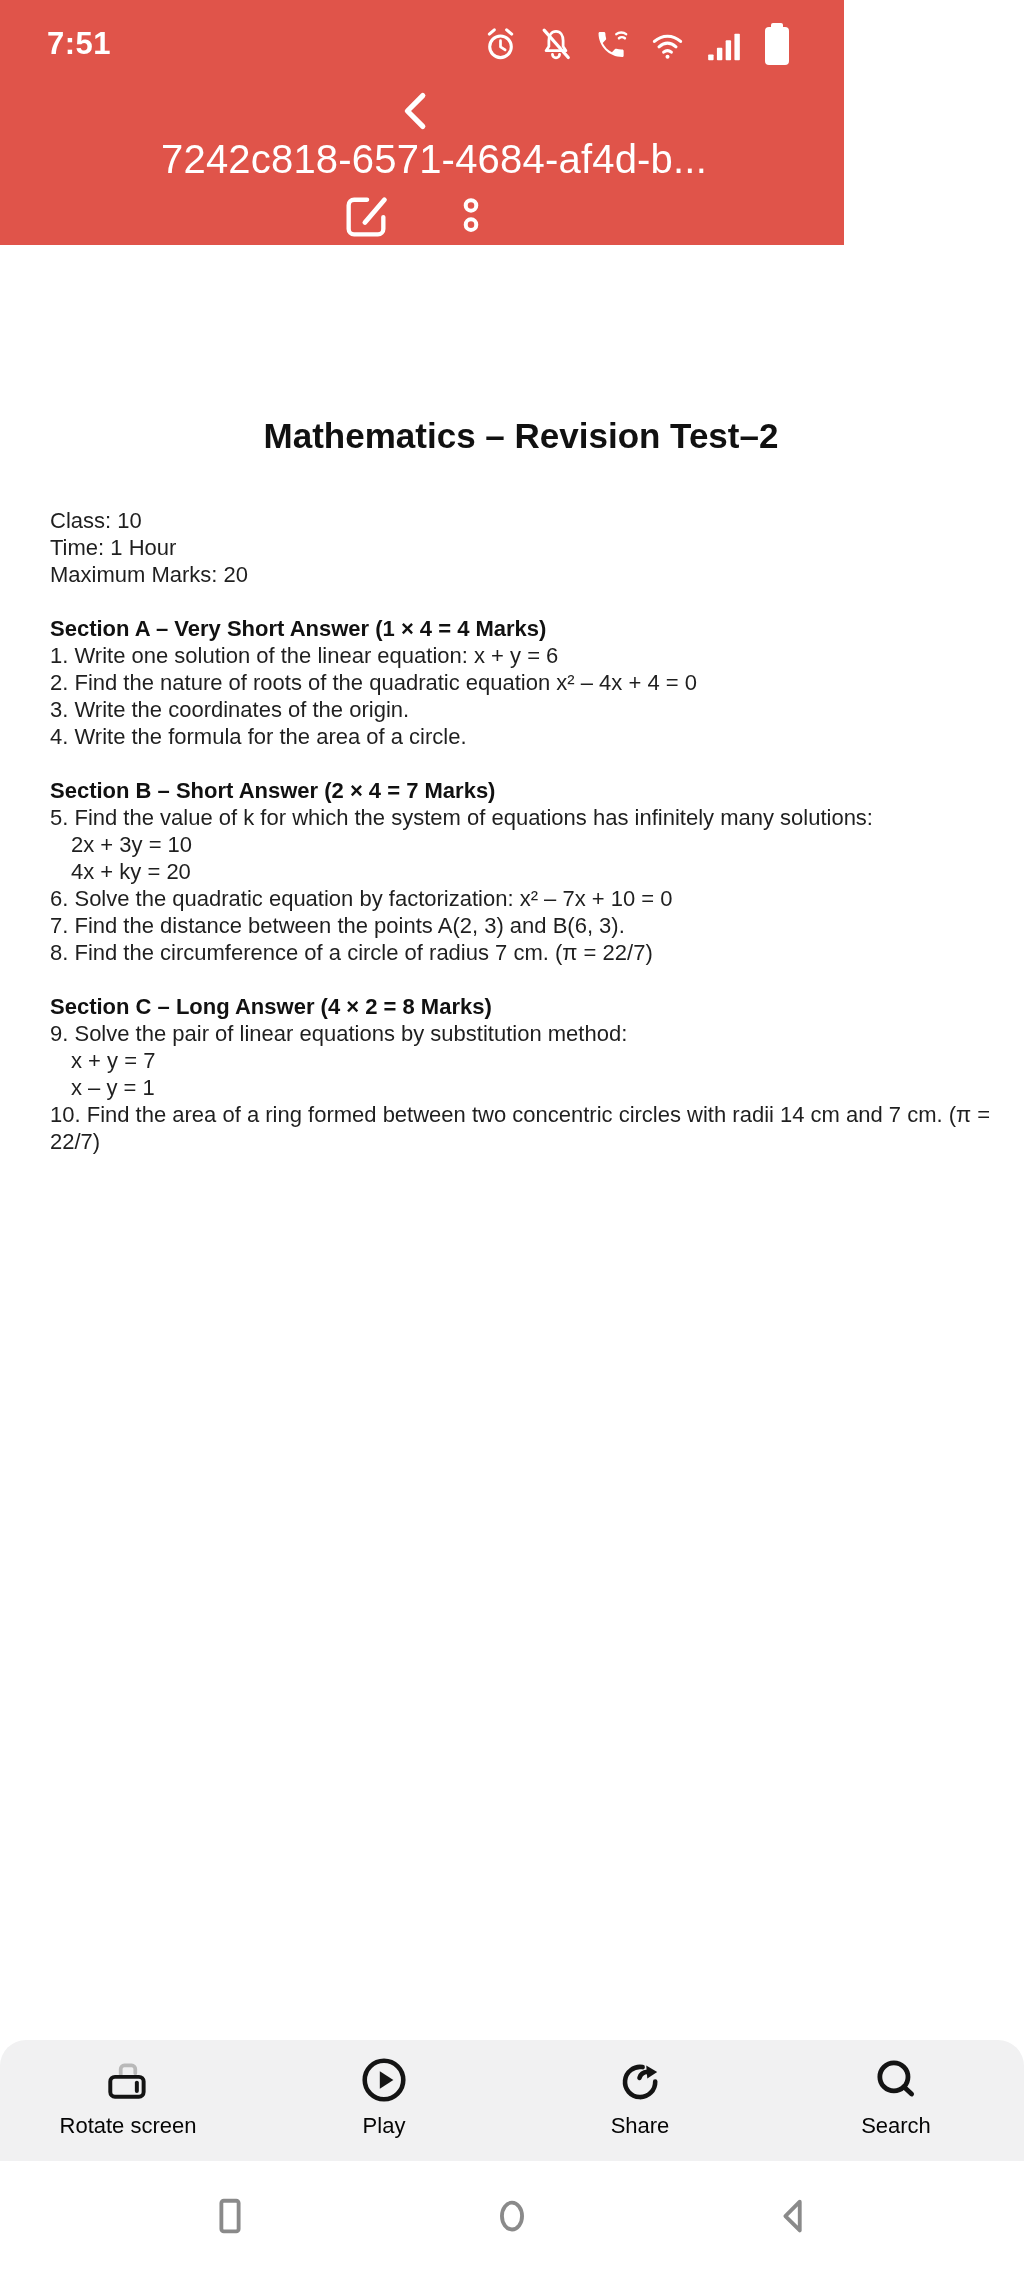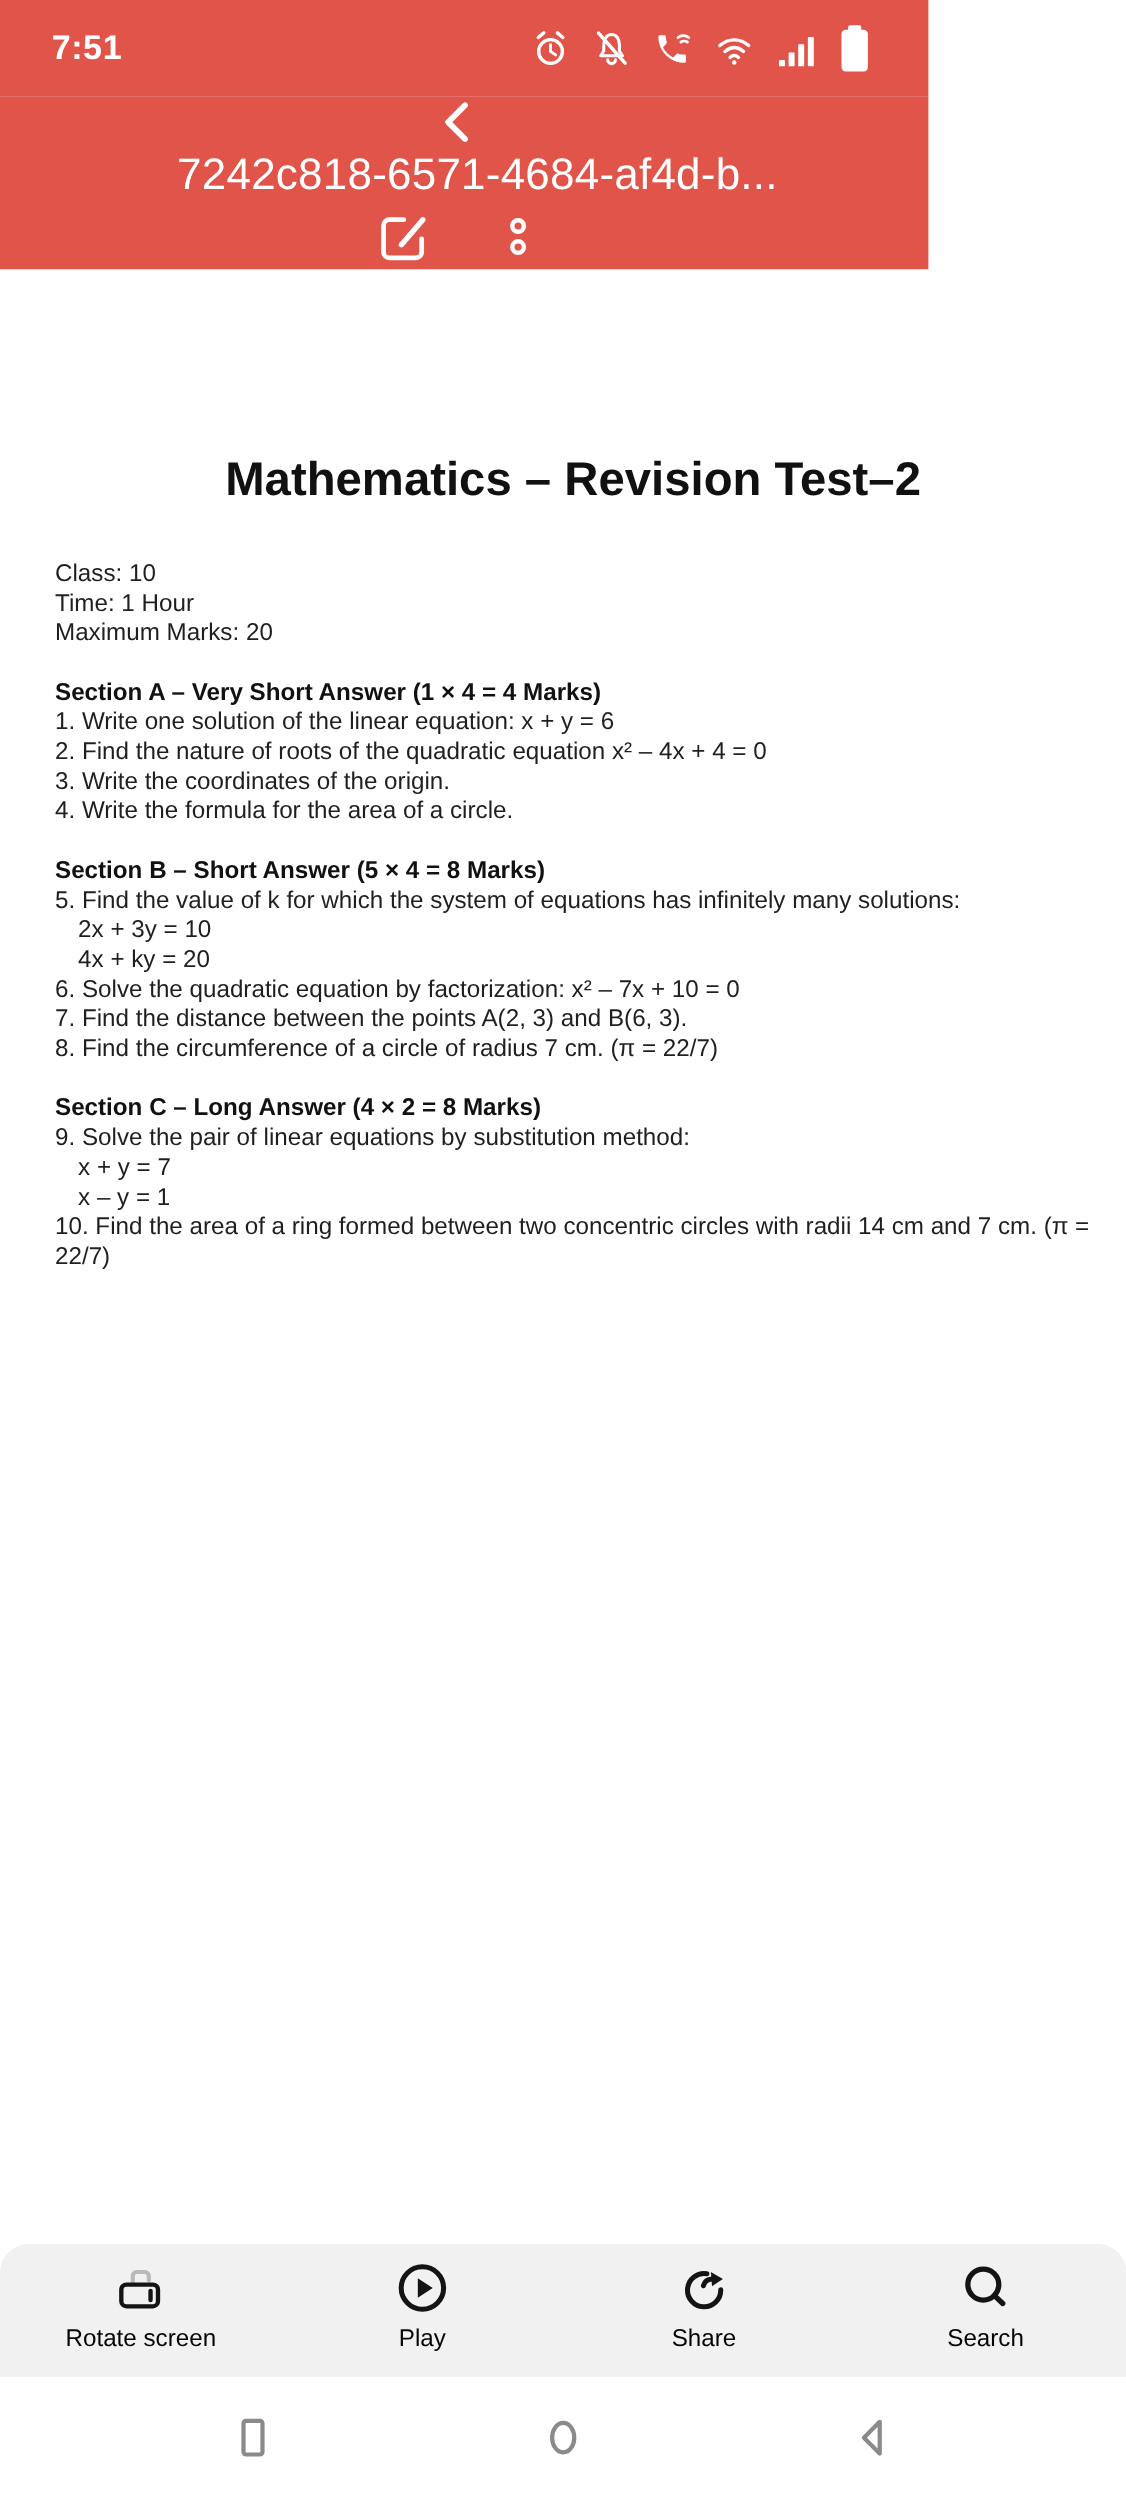--- a/index.html
+++ b/index.html
@@ -78,21 +78,21 @@
   .document {
     position: relative;
     width: 1024px;
     height: 1792px;
     background: #ffffff;
     padding: 0 32px 0 50px;
     color: #1f1f1f;
     overflow: hidden;
   }
   .doc-title {
-    font-size: 43px;
+    font-size: 35px;
     font-weight: 700;
     line-height: 46px;
     text-align: center;
     color: #111111;
     margin-top: 168px;
     margin-bottom: 48px;
   }
   .doc-line {
     font-size: 22px;
     line-height: 27px;
@@ -255,21 +255,21 @@
 
     <section class="doc-section">
       <h2 class="section-heading">Section A – Very Short Answer (1 × 4 = 4 Marks)</h2>
       <p class="doc-line">1. Write one solution of the linear equation: x + y = 6</p>
       <p class="doc-line">2. Find the nature of roots of the quadratic equation x² – 4x + 4 = 0</p>
       <p class="doc-line">3. Write the coordinates of the origin.</p>
       <p class="doc-line">4. Write the formula for the area of a circle.</p>
     </section>
 
     <section class="doc-section">
-      <h2 class="section-heading">Section B – Short Answer (5 × 4 = 8 Marks)</h2>
+      <h2 class="section-heading">Section B – Short Answer (2 × 4 = 7 Marks)</h2>
       <p class="doc-line">5. Find the value of k for which the system of equations has infinitely many solutions:</p>
       <p class="doc-line indent">2x + 3y = 10</p>
       <p class="doc-line indent">4x + ky = 20</p>
       <p class="doc-line">6. Solve the quadratic equation by factorization: x² – 7x + 10 = 0</p>
       <p class="doc-line">7. Find the distance between the points A(2, 3) and B(6, 3).</p>
       <p class="doc-line">8. Find the circumference of a circle of radius 7 cm. (π = 22/7)</p>
     </section>
 
     <section class="doc-section">
       <h2 class="section-heading">Section C – Long Answer (4 × 2 = 8 Marks)</h2>

